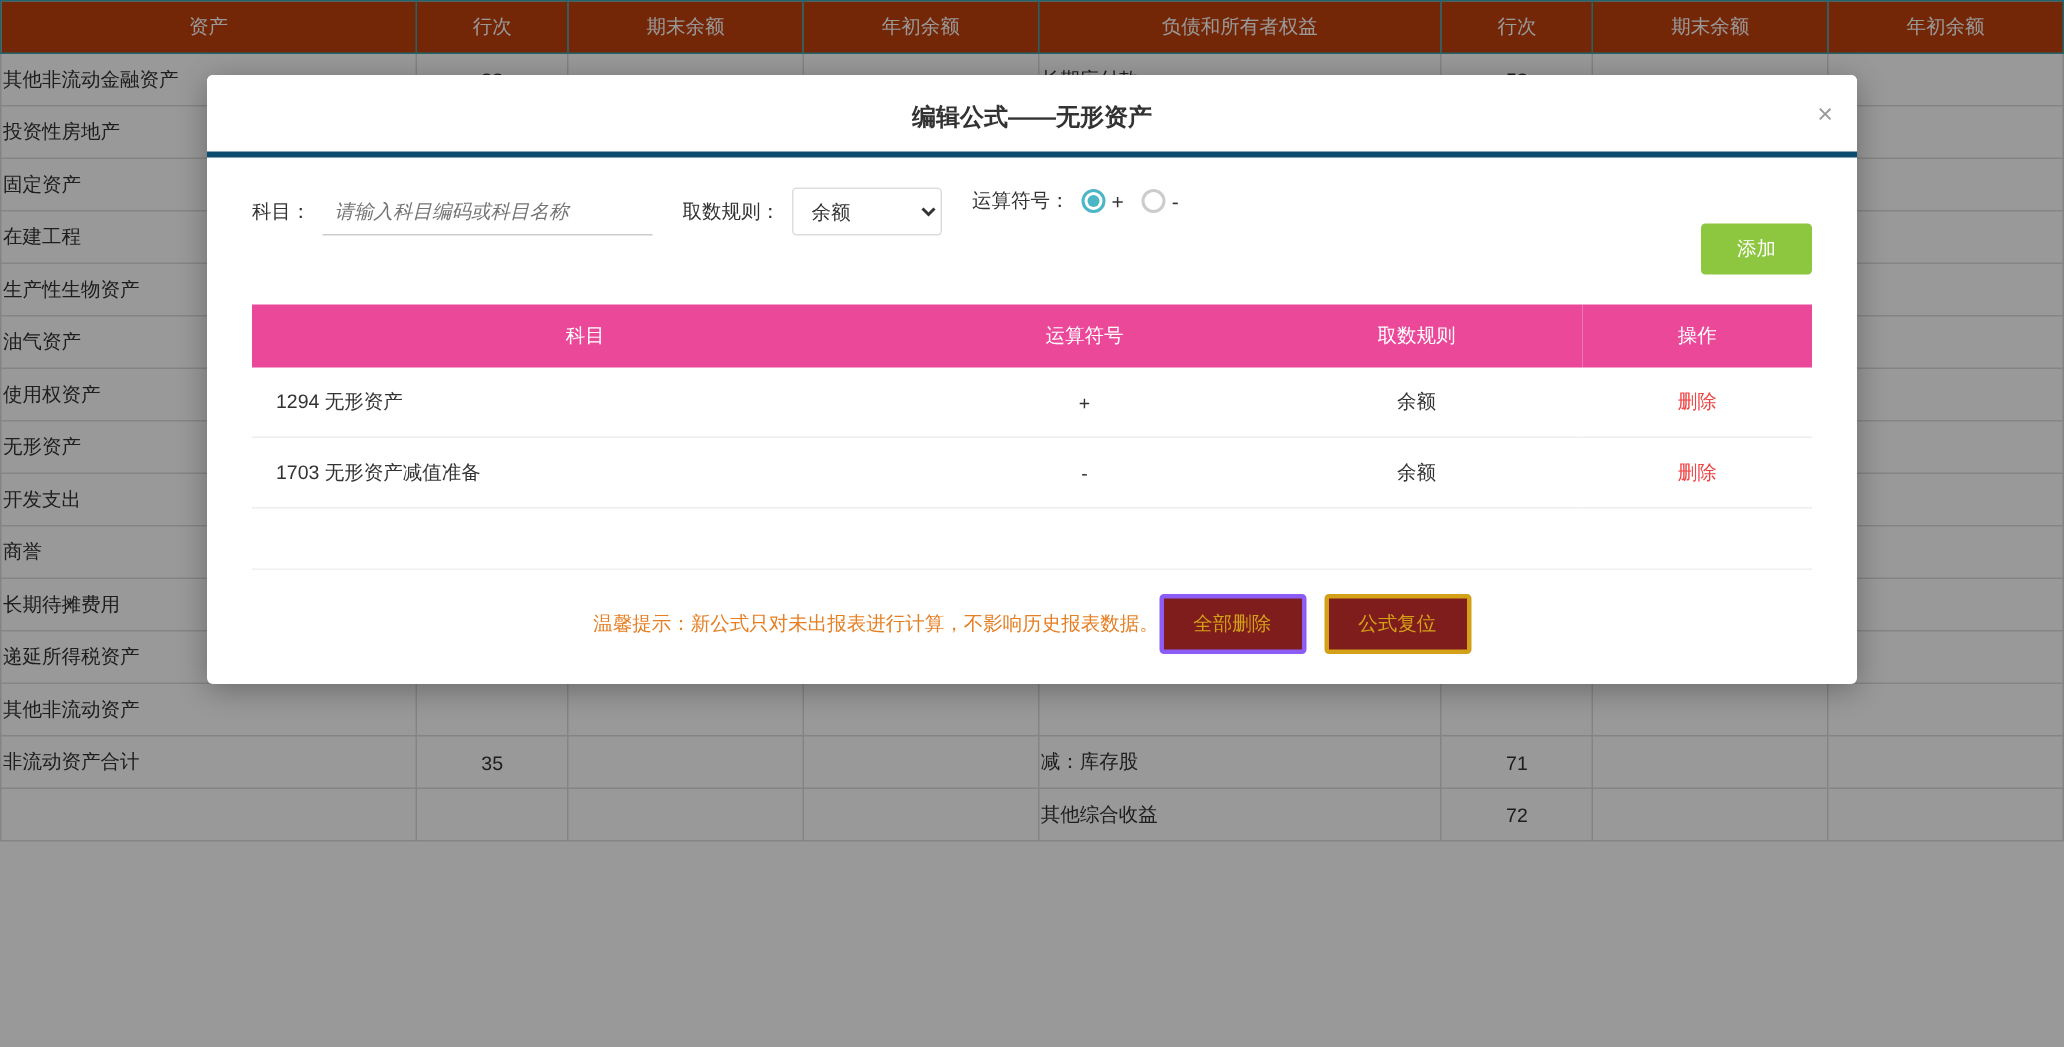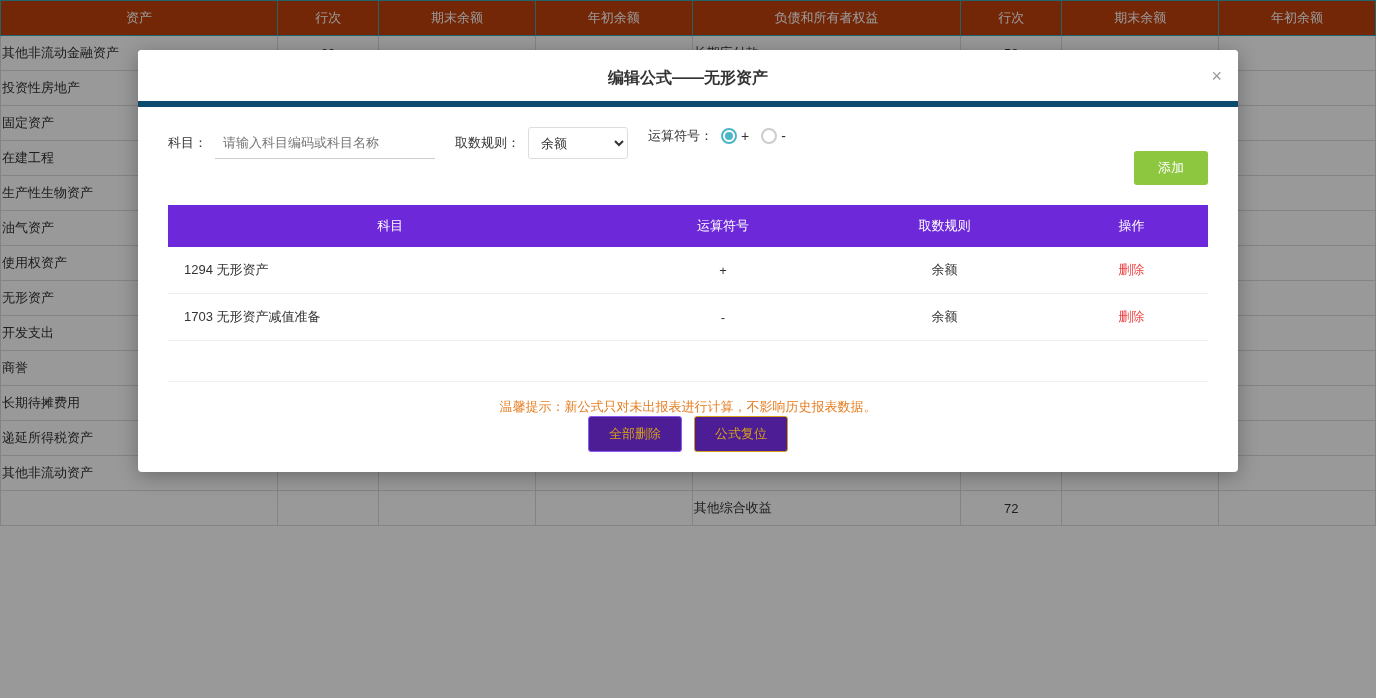--- a/index.html
+++ b/index.html
@@ -70,21 +70,21 @@
       z-index: 20;
       box-shadow: 0 4px 20px rgba(0,0,0,0.3);
       overflow: hidden;
     }
 
     .modal-header {
       background: #fff;
       padding: 18px 20px 12px;
       text-align: center;
       position: relative;
-      border-bottom: 6px solid #0c4a6e;
+      border-bottom: 4px solid #0c4a6e;
     }
 
     .modal-title {
       font-size: 16px;
       color: #333;
       font-weight: bold;
     }
 
     .modal-close {
       position: absolute;
@@ -126,20 +126,21 @@
     .form-input {
       width: 220px;
       height: 32px;
       border: none;
       border-bottom: 1px solid #ccc;
       outline: none;
       font-size: 13px;
       color: #999;
       padding: 0 8px;
       background: transparent;
+      font-style: italic;
     }
 
     .form-select-wrapper {
       display: flex;
       align-items: center;
       gap: 4px;
     }
 
     .form-select {
       width: 100px;
@@ -207,21 +208,21 @@
     }
 
     
     .data-table {
       width: 100%;
       border-collapse: collapse;
       margin-bottom: 20px;
     }
 
     .data-table thead th {
-      background: #6d28d9;
+      background: #ec4899;
       color: #fff;
       padding: 12px 16px;
       text-align: center;
       font-weight: normal;
       border: none;
     }
 
     .data-table tbody td {
       padding: 14px 16px;
       text-align: center;
@@ -239,37 +240,36 @@
       cursor: pointer;
       text-decoration: none;
       font-size: 13px;
     }
 
     
     .modal-footer {
       padding: 16px 30px 20px;
       display: flex;
       align-items: center;
-      justify-content: flex-start;
-      flex-direction: column;
+      justify-content: center;
     }
 
     .hint-text {
       font-size: 13px;
       color: #e67e22;
     }
 
     .footer-buttons {
       display: flex;
       gap: 12px;
     }
 
     .btn-outline {
-      background: #4c1d95;
-      border: 1px solid #8b5cf6;
+      background: #7f1d1d;
+      border: 3px solid #8b5cf6;
       color: #d4a017;
       padding: 8px 20px;
       border-radius: 3px;
       font-size: 13px;
       cursor: pointer;
     }
 
     .btn-outline.reset {
       border-color: #d4a017;
       color: #d4a017;
@@ -424,20 +424,30 @@
       <td class="left">其他非流动资产</td>
       <td></td>
       <td></td>
       <td></td>
       <td class="left"></td>
       <td></td>
       <td></td>
       <td></td>
     </tr>
         <tr>
+      <td class="left">非流动资产合计</td>
+      <td>35</td>
+      <td></td>
+      <td></td>
+      <td class="left">减：库存股</td>
+      <td>71</td>
+      <td></td>
+      <td></td>
+    </tr>
+        <tr>
       <td class="left"></td>
       <td></td>
       <td></td>
       <td></td>
       <td class="left">其他综合收益</td>
       <td>72</td>
       <td></td>
       <td></td>
     </tr>
       </tbody>

